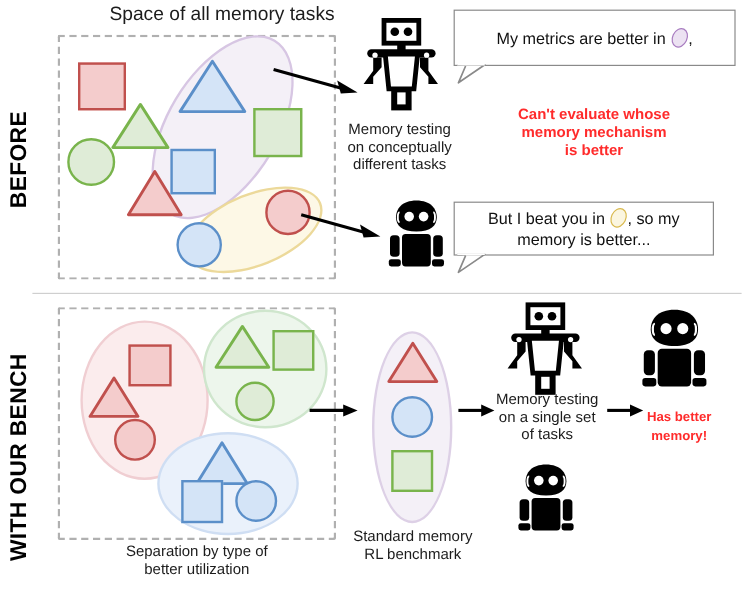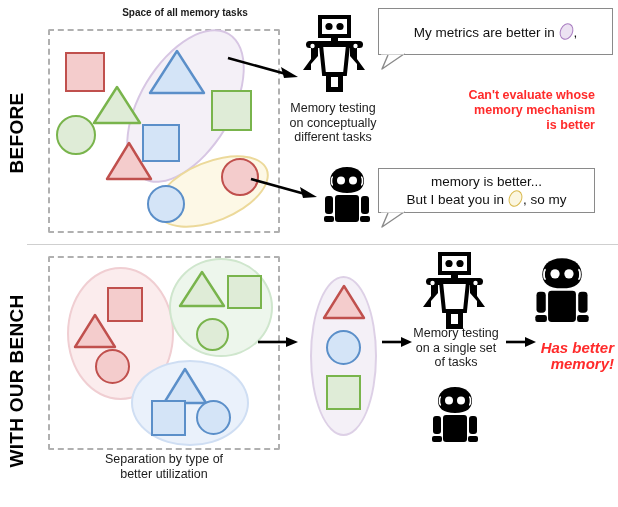--- a/index.html
+++ b/index.html
@@ -48,27 +48,26 @@
 
   
   .cap{
     position:absolute;
     font-size:12.5px;
     line-height:14.5px;
     text-align:center;
     color:#1c1c1c;
     white-space:pre-line;
   }
-  .cap-title{font-size:10px;font-weight:bold;}
+  .cap-title{font-size:16px;}
   .cap-red{
     color:#ff2b2b;
     font-weight:bold;
     font-size:12.5px;
     line-height:15px;
-    text-align:right;
   }
 
   
   .shape{position:absolute;box-sizing:border-box;}
   .sq{border-width:2.2px;border-style:solid;}
   .ci{border-width:2.2px;border-style:solid;border-radius:50%;}
 
   
   .trisvg{position:absolute;}
 
@@ -214,25 +213,25 @@
     <path d="M2 1 L25 1 L3 16 L9 2" fill="#fff" stroke="#8a8a8a" stroke-width="1.4" stroke-linejoin="round"></path>
     <line x1="2" y1="0.5" x2="25" y2="0.5" stroke="#fff" stroke-width="2"></line>
   </svg>
 
   <div class="cap cap-red" style="left:395px;top:88px;width:200px;">Can't evaluate whose
 memory mechanism
 is better</div>
 
   <div class="bubble" style="left:378px;top:168px;width:217px;height:45px;">
     <div>
-      <span class="bubble-line">memory is better...</span>
       <span class="bubble-line">
         <span>But I beat you in</span>
         <span class="inline-ellipse" style="background:#fbf6e0;border:1.8px solid #d9b94e;"></span><span>, so my</span>
       </span>
+      <span class="bubble-line">memory is better...</span>
     </div>
   </div>
   <svg class="tail" style="left:379px;top:211px;" width="30" height="19" viewBox="0 0 30 19">
     <path d="M2 1 L25 1 L3 16 L9 2" fill="#fff" stroke="#8a8a8a" stroke-width="1.4" stroke-linejoin="round"></path>
     <line x1="2" y1="0.5" x2="25" y2="0.5" stroke="#fff" stroke-width="2"></line>
   </svg>
 
   <div class="dashbox" style="left:48px;top:256px;width:232px;height:194px;"></div>
 
   <div class="blob" style="left:67px;top:267px;width:107px;height:133px;background:#fbeced;border:2px solid #f0ced2;"></div>
@@ -264,20 +263,22 @@
     <polygon points="40,7 28,2 28,12" fill="#000"></polygon>
   </svg>
 
   <div class="blob" style="left:310px;top:276px;width:67px;height:160px;background:#f4f0f7;border:2px solid #ddd0e6;"></div>
   <svg class="trisvg" style="left:322px;top:283px;" width="44" height="38" viewBox="0 0 44 38">
     <polygon points="22,3 42,35 2,35" fill="#f4cccc" stroke="#c0504d" stroke-width="2.4" stroke-linejoin="round"></polygon>
   </svg>
   <div class="shape ci" style="left:326px;top:330px;width:35px;height:35px;background:#d4e4f7;border-color:#5b8fc9;"></div>
   <div class="shape sq" style="left:326px;top:375px;width:35px;height:35px;background:#dfecd7;border-color:#79b44c;"></div>
 
+  <div class="cap" style="left:282px;top:440px;width:124px;">Standard memory
+RL benchmark</div>
 
   <svg class="arrowsvg" style="left:382px;top:335px;" width="32" height="14" viewBox="0 0 32 14">
     <line x1="0" y1="7" x2="21" y2="7" stroke="#000" stroke-width="2.6"></line>
     <polygon points="30,7 19,2 19,12" fill="#000"></polygon>
   </svg>
 
   <svg class="robot" style="left:418px;top:249px;" width="72" height="84" viewBox="0 0 72 84">
     <g fill="#000">
       <rect x="22" y="5" width="29" height="19" fill="#fff" stroke="#000" stroke-width="4"></rect>
       <circle cx="31" cy="14.5" r="3.6"></circle>
@@ -326,16 +327,16 @@
       <path d="M11 11 C9 11 9 19 11 19" stroke="#fff" stroke-width="1.6" fill="none"></path>
       <path d="M39 11 C41 11 41 19 39 19" stroke="#fff" stroke-width="1.6" fill="none"></path>
       <rect x="13" y="29" width="24" height="27" rx="3"></rect>
       <rect x="3" y="30" width="8" height="18" rx="3"></rect>
       <rect x="39" y="30" width="8" height="18" rx="3"></rect>
       <rect x="2" y="50" width="10" height="6" rx="2"></rect>
       <rect x="38" y="50" width="10" height="6" rx="2"></rect>
     </g>
   </svg>
 
-  <div class="cap cap-red" style="left:518px;top:340px;width:96px;font-size:15px;line-height:16px;font-style:italic;">Has better
+  <div class="cap cap-red" style="left:518px;top:340px;width:96px;font-size:11px;line-height:16px;">Has better
 memory!</div>
 
 </div>
 
 </body></html>

